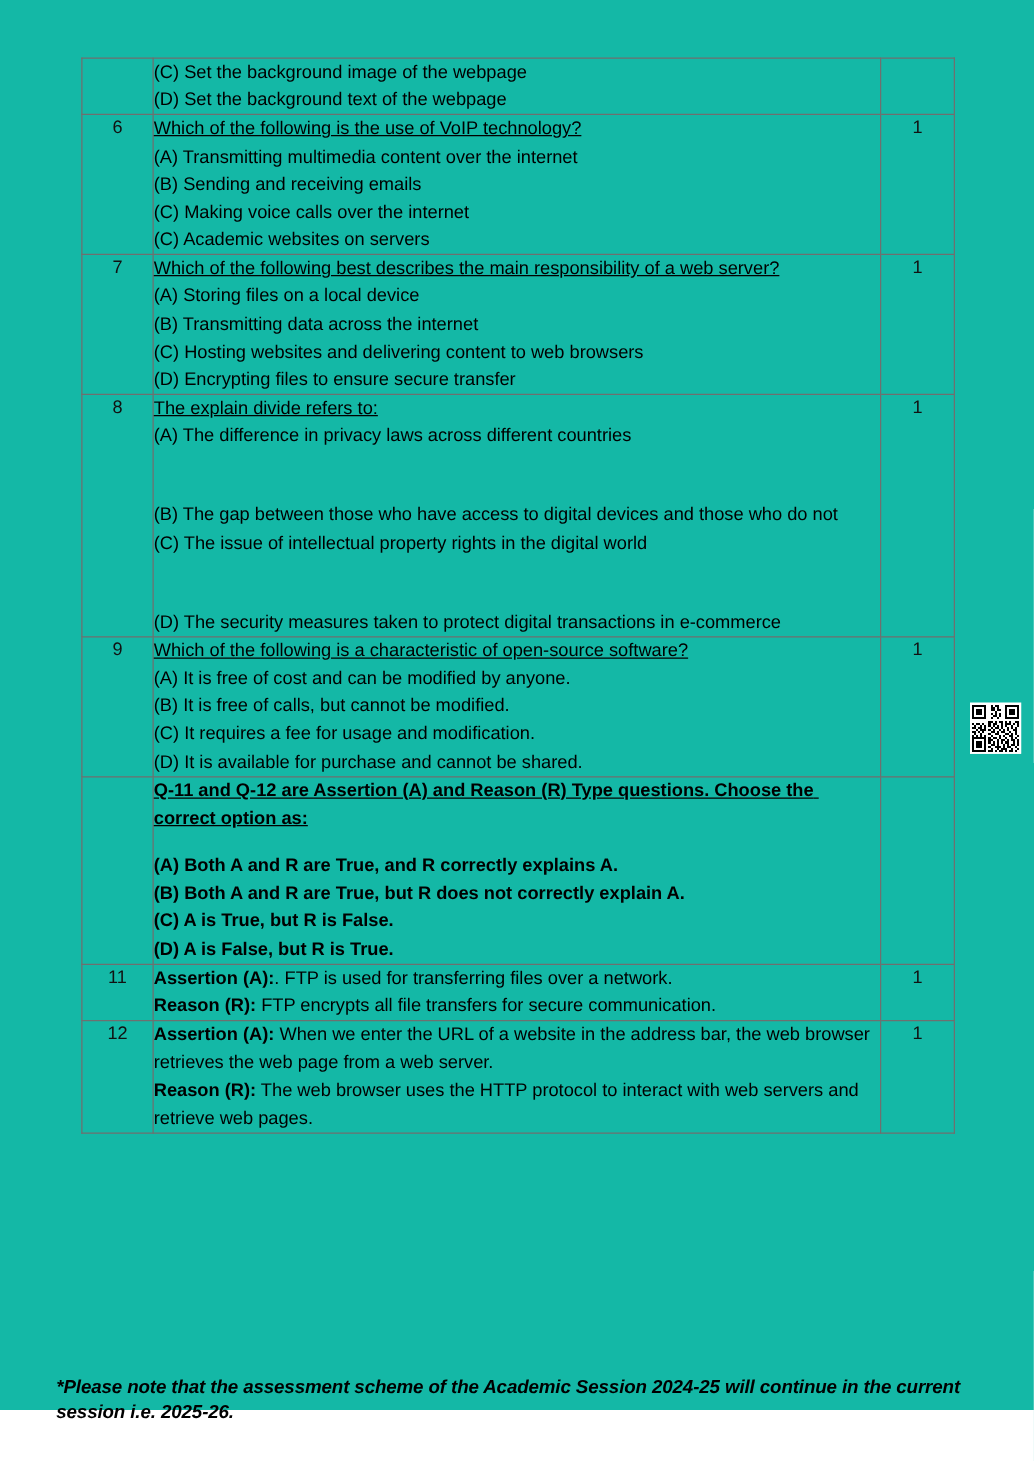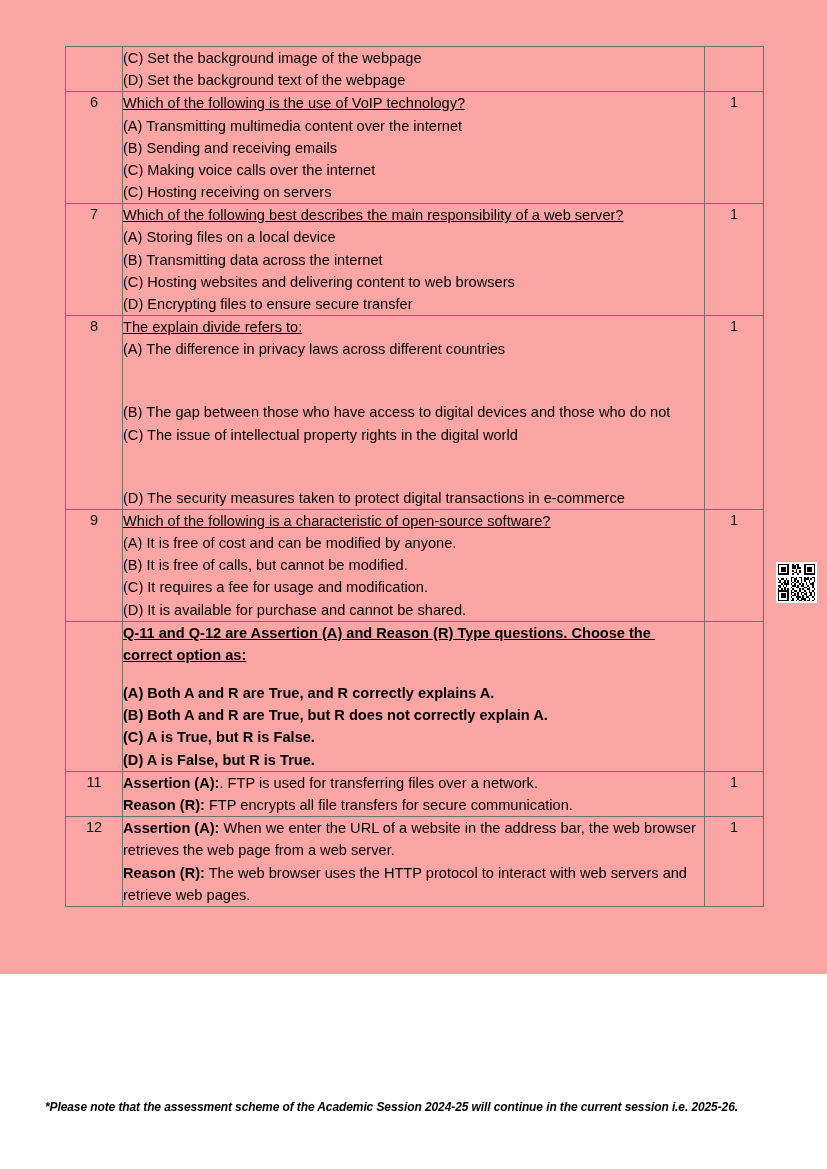--- a/index.html
+++ b/index.html
@@ -14,22 +14,22 @@
     font-family: "Liberation Sans", sans-serif;
     color: #000000;
     position: relative;
     overflow: hidden;
   }
   .page {
     position: absolute;
     left: 0;
     top: 0;
     width: 827px;
-    height: 974px;
-    background: #fca5a5;
+    height: 1128px;
+    background: #14b8a6;
   }
   
   .qtable {
     position: absolute;
     left: 65px;
     top: 46px;
     width: 698px;
     border-collapse: collapse;
     table-layout: fixed;
   }
@@ -108,21 +108,21 @@
     background: #ffffff;
   }
   .qr svg { display: block; }
 
   
   .footnote {
     position: absolute;
     left: 45px;
     top: 1100px;
     width: 740px;
-    font-size: 12px;
+    font-size: 15px;
     font-style: italic;
     font-weight: bold;
     line-height: 1.3;
     color: #000;
     letter-spacing: -0.1px;
   }
 </style>
 </head>
 <body>
 
@@ -146,21 +146,21 @@
           <td class="cell-marks"></td>
         </tr>
         <tr>
           <td class="cell-num">6</td>
           <td class="cell-body">
             <div class="stem">Which of the following is the use of VoIP technology?</div>
             <div class="opts">
               <div class="opt">(A) Transmitting multimedia content over the internet</div>
               <div class="opt">(B) Sending and receiving emails</div>
               <div class="opt">(C) Making voice calls over the internet</div>
-              <div class="opt">(C) Hosting receiving on servers</div>
+              <div class="opt">(C) Academic websites on servers</div>
             </div>
           </td>
           <td class="cell-marks">1</td>
         </tr>
         <tr>
           <td class="cell-num">7</td>
           <td class="cell-body">
             <div class="stem">Which of the following best describes the main responsibility of a web server?</div>
             <div class="opts">
               <div class="opt">(A) Storing files on a local device</div>

